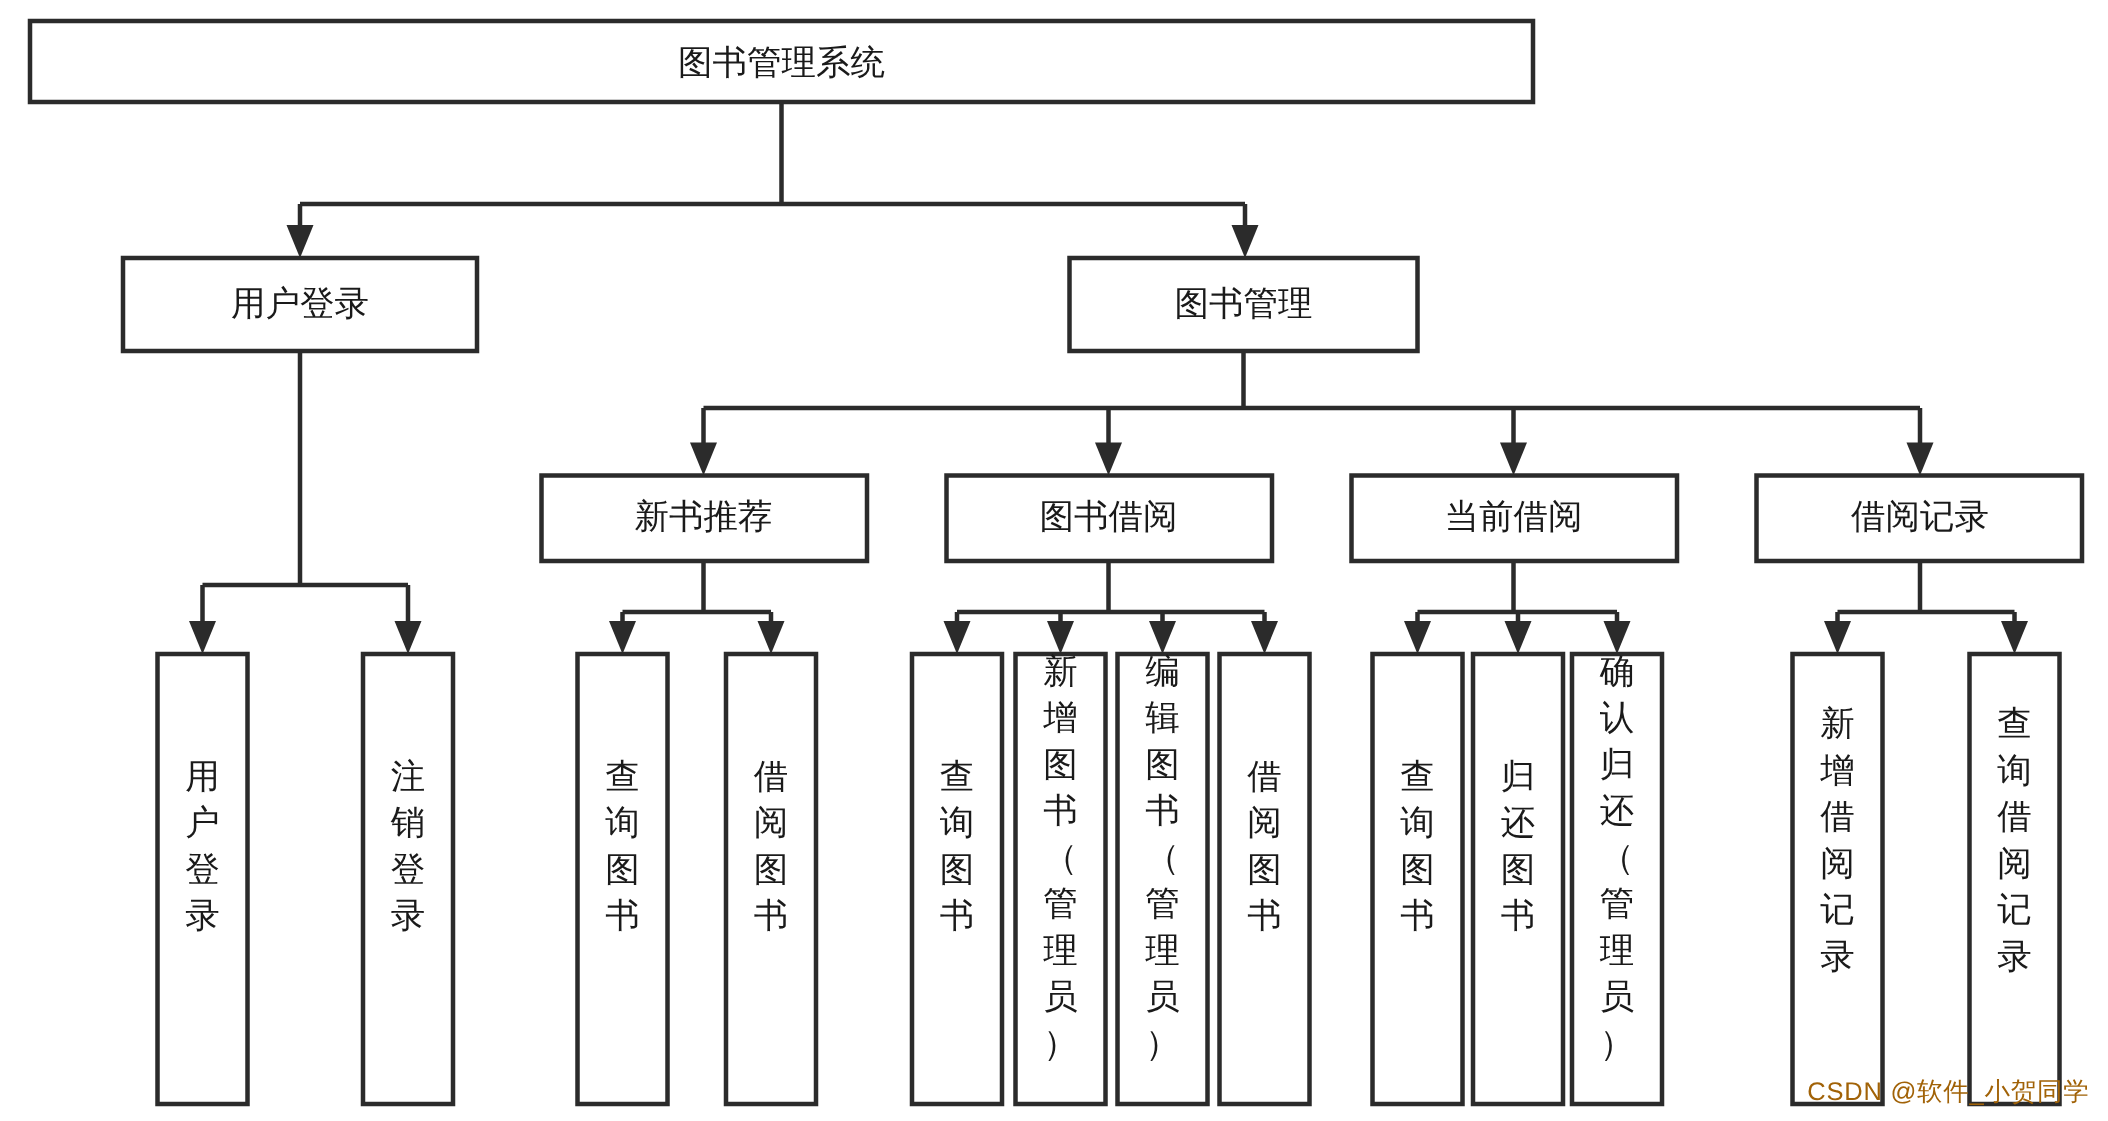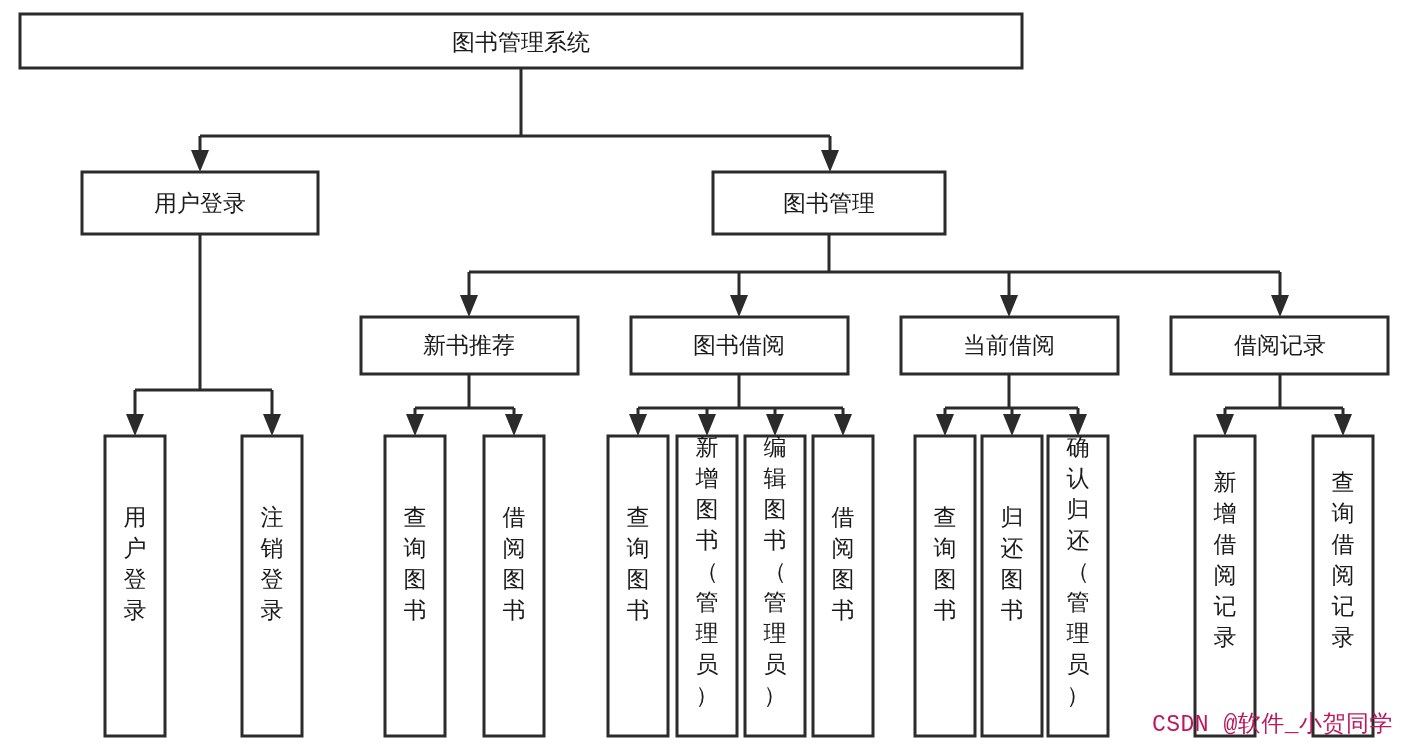--- a/index.html
+++ b/index.html
@@ -43,23 +43,23 @@
   .node-label-v {
     font-family: "DejaVu Sans", "Liberation Sans", sans-serif;
     font-size: 23px;
     fill: #1a1a1a;
     text-anchor: middle;
   }
   .watermark {
     position: absolute;
     right: 12px;
     bottom: 8px;
-    font-family: Liberation Mono, monospace;
-    font-size: 23px;
-    color: #be185d;
+    font-family: Liberation Sans, sans-serif;
+    font-size: 17px;
+    color: #a16207;
     white-space: nowrap;
     letter-spacing: 0.5px;
   }
 </style>
 </head>
 <body>
 
 <svg id="diagram" viewBox="0 0 1405 747" xmlns="http://www.w3.org/2000/svg">
 
   <g>

